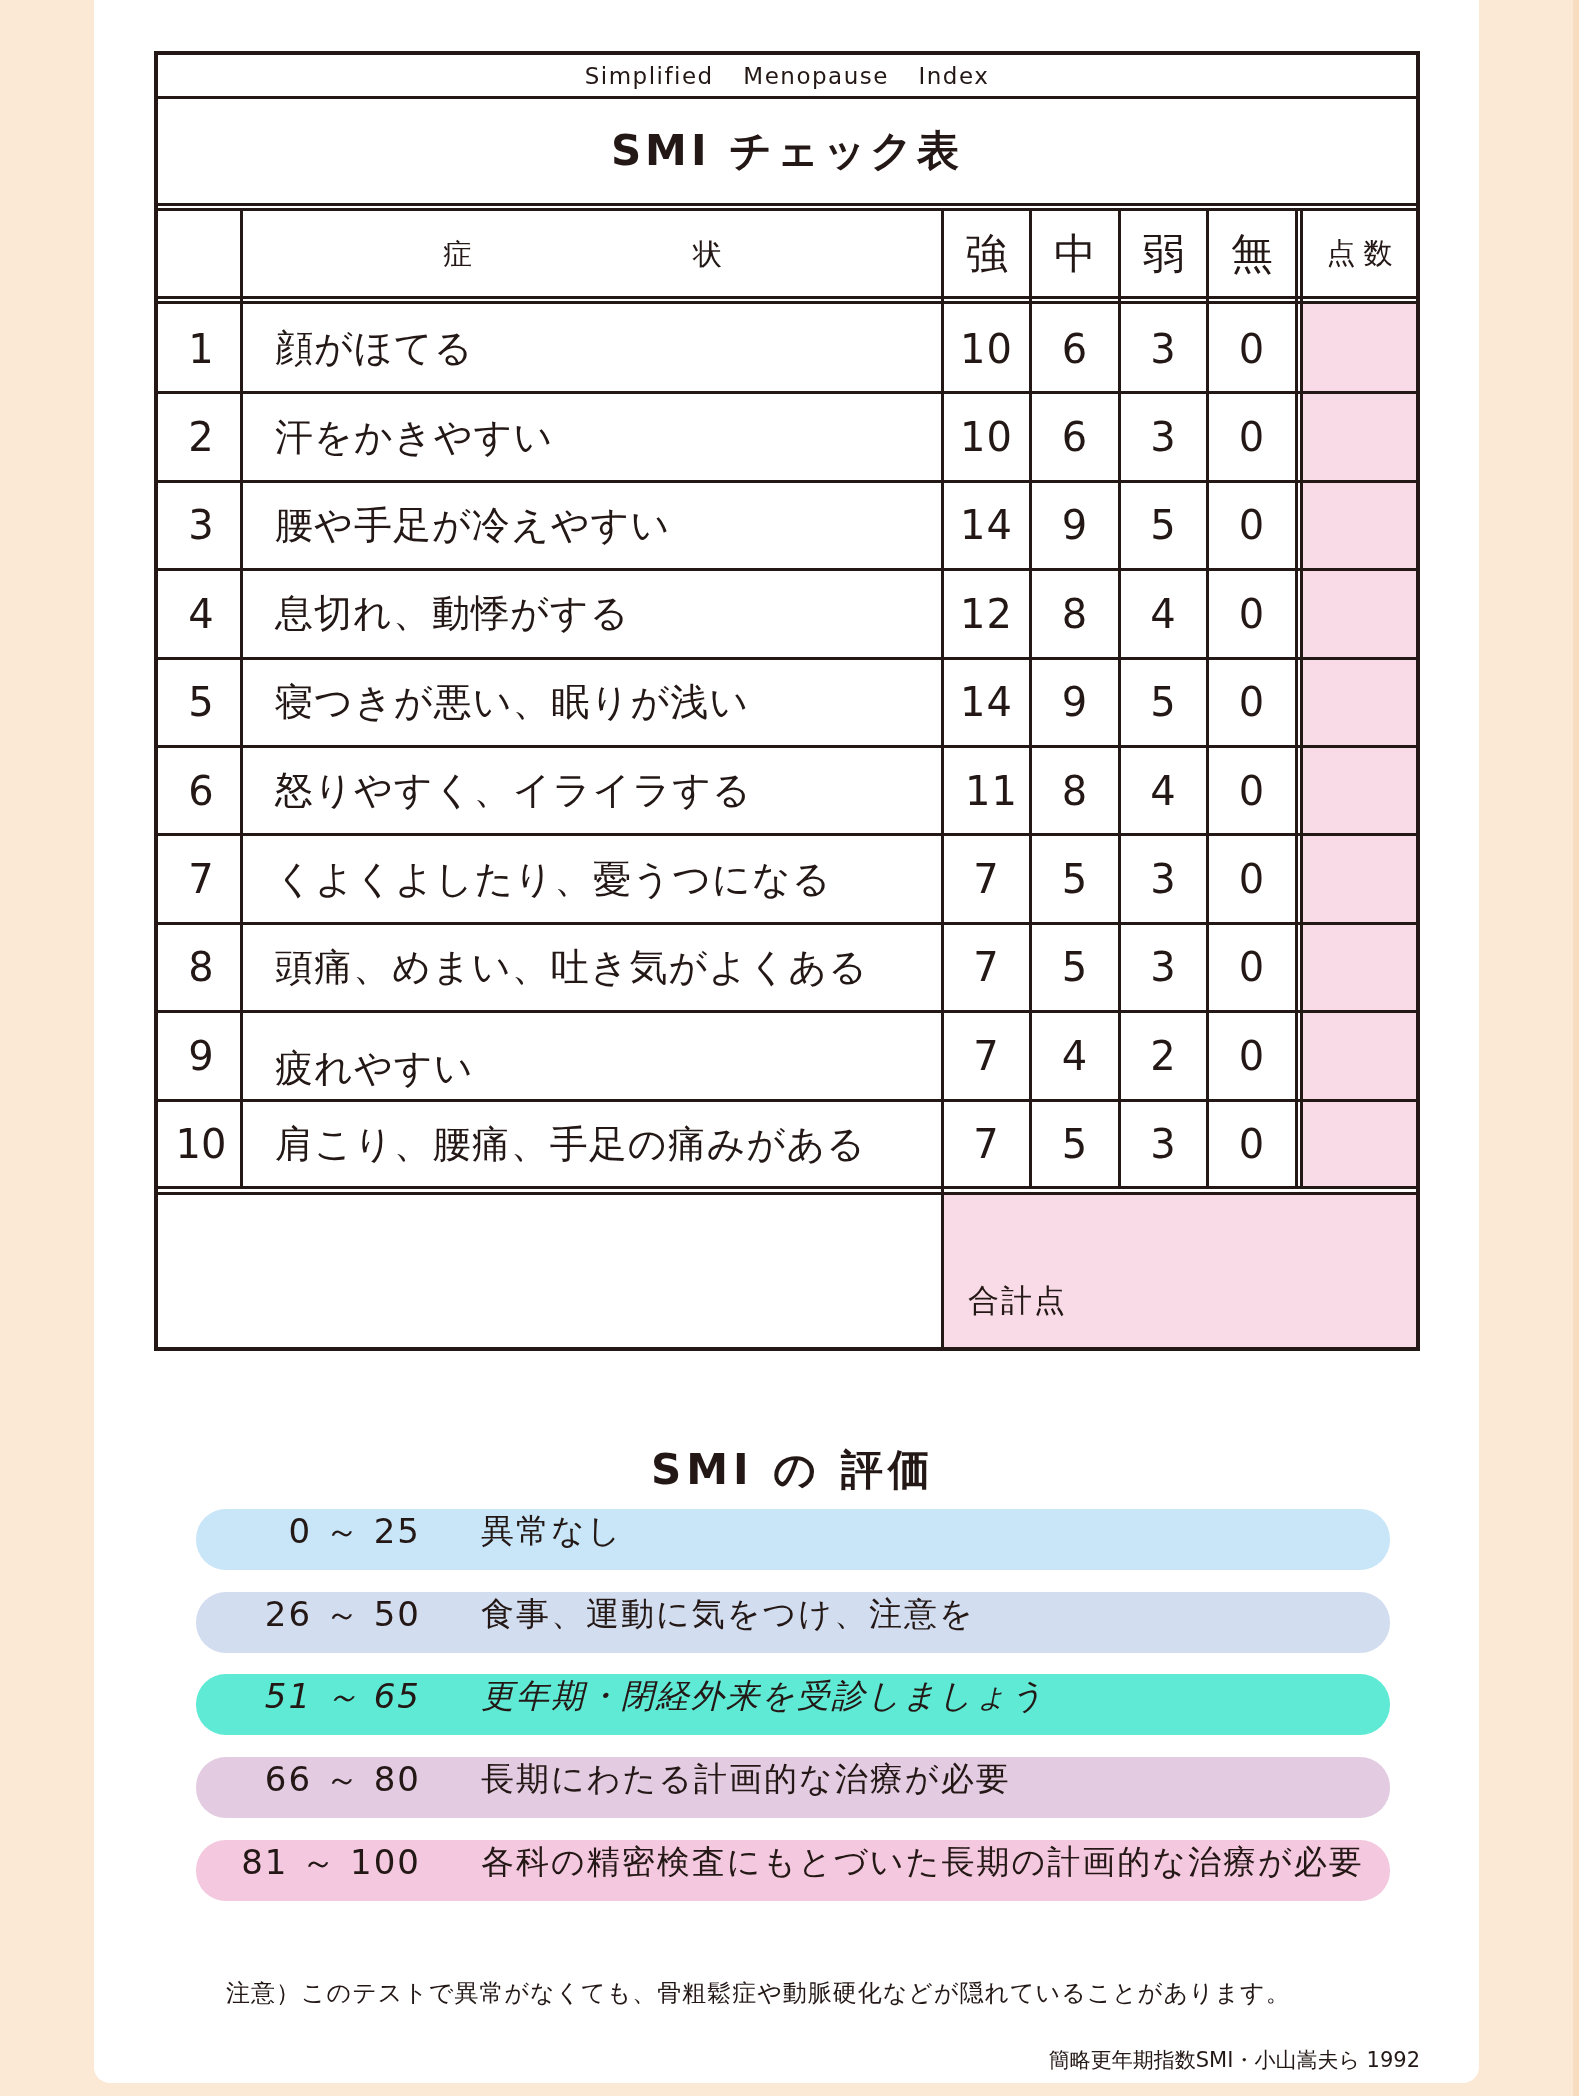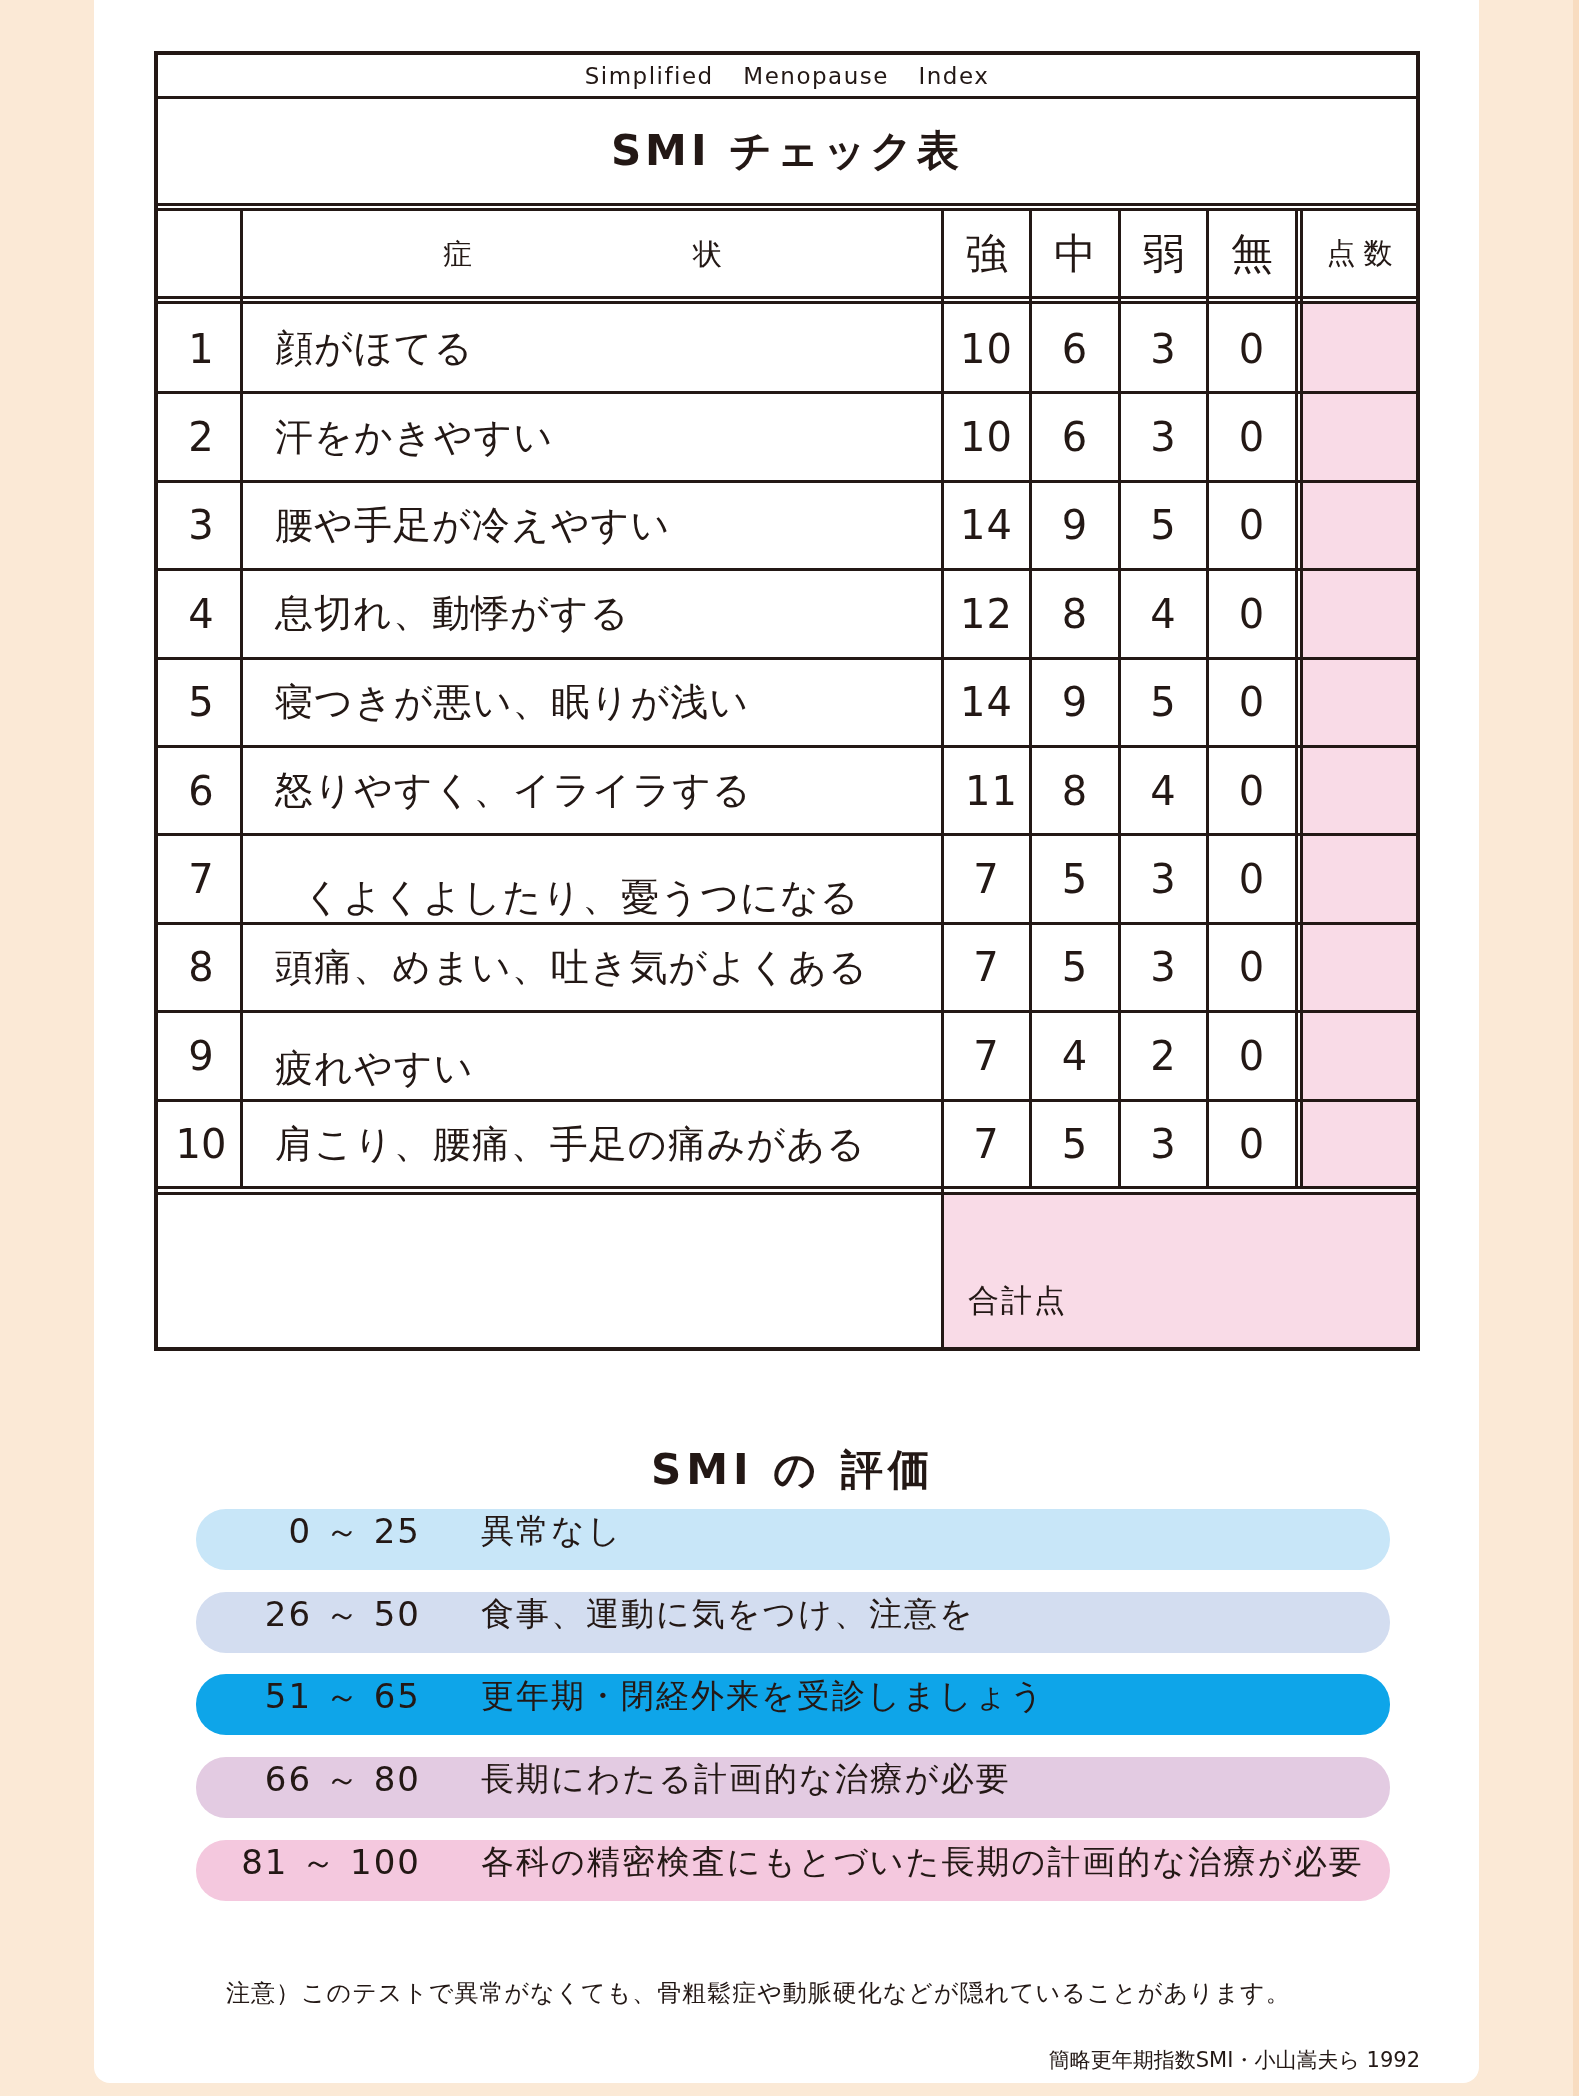--- a/index.html
+++ b/index.html
@@ -139,21 +139,21 @@
         <div class="cell-text sym" style="left: 89px; top: 2px; width: 698px; height: 85.4px;">怒りやすく、イライラする</div>
         <div class="cell-text score" style="left: 790px; top: 2px; width: 79px; height: 85.4px; padding-left: 16px;">11</div>
         <div class="cell-text score" style="left: 878px; top: 2px; width: 86px; height: 85.4px;">8</div>
         <div class="cell-text score" style="left: 967px; top: 2px; width: 85px; height: 85.4px;">4</div>
         <div class="cell-text score" style="left: 1055px; top: 2px; width: 86px; height: 85.4px;">0</div>
         <div class="cell-text score" style="left: 1149px; top: 2px; width: 113px; height: 85.4px;"></div>
       </div>
       <div class="abs" style="left: 0px; top: 530.4px; width: 1266px; height: 88.4px;">
         <div class="line" style="left: 0px; top: -1px; width: 1266px; height: 3px;"></div>
         <div class="cell-text num" style="left: 4px; top: 2px; width: 86px; height: 85.4px;">7</div>
-        <div class="cell-text sym" style="left: 89px; top: 20px; width: 780px; height: 85.4px; margin-left: 28px;">くよくよしたり、憂うつになる</div>
+        <div class="cell-text sym" style="left: 89px; top: 2px; width: 780px; height: 85.4px;">くよくよしたり、憂うつになる</div>
         <div class="cell-text score" style="left: 790px; top: 2px; width: 85px; height: 85.4px;">7</div>
         <div class="cell-text score" style="left: 878px; top: 2px; width: 86px; height: 85.4px;">5</div>
         <div class="cell-text score" style="left: 967px; top: 2px; width: 85px; height: 85.4px;">3</div>
         <div class="cell-text score" style="left: 1055px; top: 2px; width: 86px; height: 85.4px;">0</div>
         <div class="cell-text score" style="left: 1149px; top: 2px; width: 113px; height: 85.4px;"></div>
       </div>
       <div class="abs" style="left: 0px; top: 618.8px; width: 1266px; height: 88.4px;">
         <div class="line" style="left: 0px; top: -1px; width: 1266px; height: 3px;"></div>
         <div class="cell-text num" style="left: 4px; top: 2px; width: 86px; height: 85.4px;">8</div>
         <div class="cell-text sym" style="left: 89px; top: 2px; width: 698px; height: 85.4px;">頭痛、めまい、吐き気がよくある</div>
@@ -195,21 +195,21 @@
 <div class="cell-text eval-title" style="left:196px;top:1440px;width:1194px;height:60px;">SMI の 評価</div>
 <div id="levels">
     <div class="pill" style="top: 1509px; background: rgb(200, 230, 248);">
       <span class="range">0 ～ 25</span>
       <span class="desc">異常なし</span>
     </div>
     <div class="pill" style="top: 1592px; background: rgb(211, 221, 240);">
       <span class="range">26 ～ 50</span>
       <span class="desc">食事、運動に気をつけ、注意を</span>
     </div>
-    <div class="pill" style="top: 1674px; background: #0ea5e9;">
+    <div class="pill" style="top: 1674px; background: #5eead4; font-style: italic;">
       <span class="range">51 ～ 65</span>
       <span class="desc">更年期・閉経外来を受診しましょう</span>
     </div>
     <div class="pill" style="top: 1757px; background: rgb(227, 203, 226);">
       <span class="range">66 ～ 80</span>
       <span class="desc">長期にわたる計画的な治療が必要</span>
     </div>
     <div class="pill" style="top: 1840px; background: rgb(244, 200, 222);">
       <span class="range">81 ～ 100</span>
       <span class="desc">各科の精密検査にもとづいた長期の計画的な治療が必要</span>

